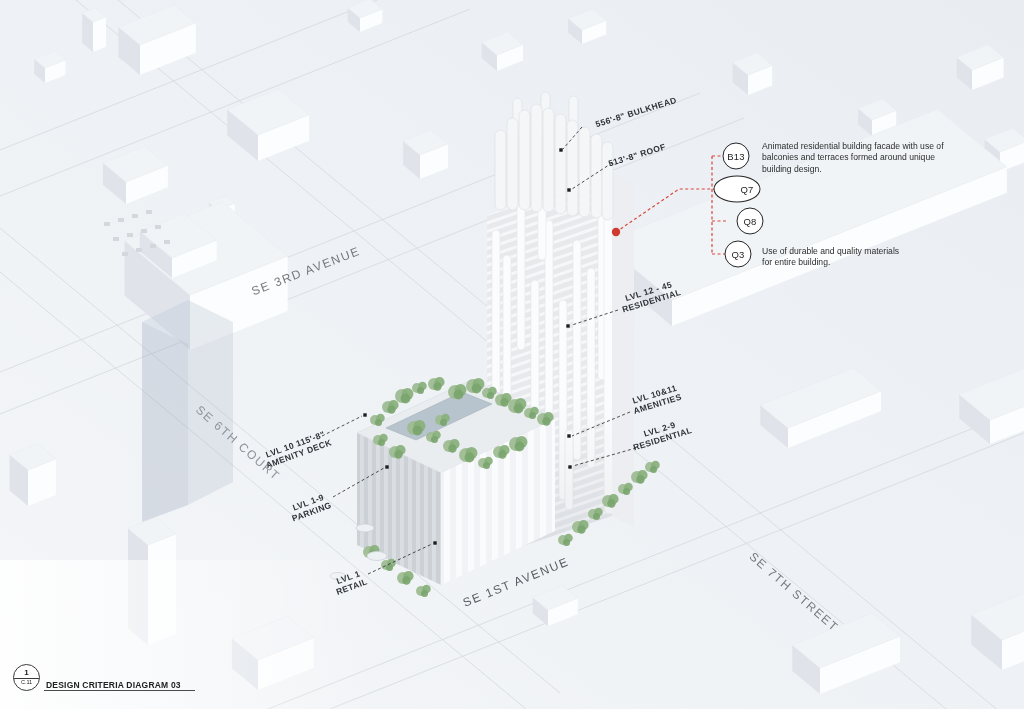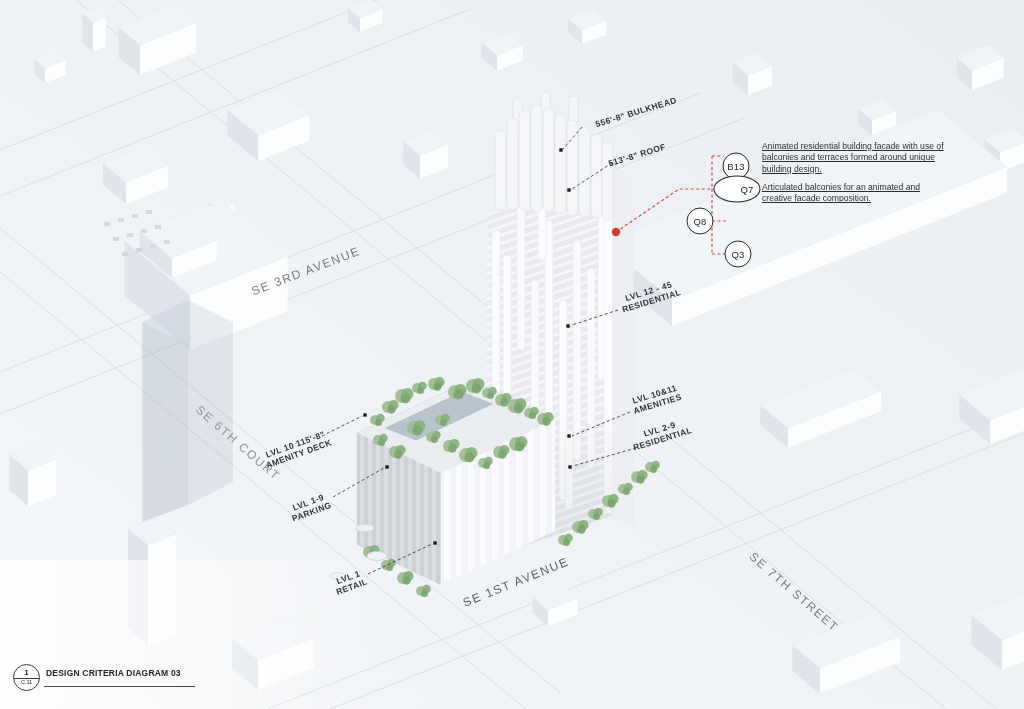--- a/index.html
+++ b/index.html
@@ -9,30 +9,30 @@
   .lbl{position:absolute;transform:translate(-50%,-50%) rotate(var(--r,0deg));
        white-space:nowrap;user-select:none;}
   .street{font-size:12px;letter-spacing:1.6px;font-weight:400;color:#75797d;}
   .level{font-size:8.5px;font-weight:700;letter-spacing:.4px;color:#2e3237;
          text-align:center;line-height:1.18;}
   .level span{display:block;white-space:nowrap;}
   .callout-circle{position:absolute;width:25px;height:25px;border:1.3px solid #262626;
       border-radius:50%;background:#ffffff;transform:translate(-50%,-50%);
       display:flex;align-items:center;justify-content:center;
       font-size:9.5px;font-weight:400;color:#1e1e1e;letter-spacing:.2px;}
-  .callout-text{position:absolute;font-size:8.6px;line-height:1.32;color:#2c2c2c;text-decoration:underline;}
+  .callout-text{position:absolute;font-size:8.6px;line-height:1.32;color:#2c2c2c;}
   .titleblock{position:absolute;left:13px;top:664px;display:flex;align-items:flex-start;}
   .tb-circle{width:27px;height:27px;border:1px solid #3a3a3a;border-radius:50%;
       display:flex;flex-direction:column;align-items:center;justify-content:center;
       background:#fff;box-sizing:border-box;}
   .tb-num{font-size:8px;font-weight:700;color:#222;width:100%;text-align:center;
       border-bottom:1px solid #3a3a3a;line-height:1.25;}
   .tb-ref{font-size:5.5px;color:#222;line-height:1.4;}
-  .tb-title{margin-left:4px;margin-top:4px;font-size:8.5px;font-weight:700;color:#222;
-      letter-spacing:.2px;border-bottom:1px solid #4a4a4a;padding:0 14px 8px 2px;text-align:center;}
+  .tb-title{margin-left:4px;margin-top:16px;font-size:8.5px;font-weight:700;color:#222;
+      letter-spacing:.2px;border-bottom:1px solid #4a4a4a;padding:0 14px 0 2px;text-align:center;}
 </style>
 </head>
 <body>
 
 <div class="page">
 
 <svg id="scene-svg" width="1024" height="709" viewBox="0 0 1024 709">
   <defs>
     <linearGradient id="gGround" x1="0" y1="1" x2="1" y2="0">
       <stop offset="0" stop-color="#f4f6f8"></stop>
@@ -370,34 +370,34 @@
     </div>
 <div class="lbl level" style="left:310px;top:507px;--r:-20deg;">
       <span>LVL 1-9</span>
       <span>PARKING</span>
     </div>
 <div class="lbl level" style="left:350px;top:582px;--r:-20deg;">
       <span>LVL 1</span>
       <span>RETAIL</span>
     </div>
 
-<div class="callout-circle" style="left:736px;top:156px;margin-top:10px;">
+<div class="callout-circle" style="left:736px;top:156px;">
       <span>B13</span>
     </div>
 <div class="callout-text" style="left:762px;top:141px;width:200px;">Animated residential building facade with use of balconies and terraces formed around unique building design.</div>
 <div class="callout-circle" style="left:737px;top:189px;padding-left:20px;">
       <span>Q7</span>
     </div>
-<div class="callout-text" style="left:762px;top:182px;width:180px;">Articulated balconies for an animated and creative facade composition.</div>
-<div class="callout-circle" style="left:700px;top:221px;text-align:right;">
+<div class="callout-circle" style="left:750px;top:221px;text-align:right;">
       <span>Q8</span>
     </div>
 <div class="callout-circle" style="left:738px;top:254px;">
       <span>Q3</span>
     </div>
+<div class="callout-text" style="left:762px;top:246px;width:140px;">Use of durable and quality materials for entire building.</div>
 
 <div class="titleblock">
   <div class="tb-circle">
     <span class="tb-num">1</span>
     <span class="tb-ref">C.11</span>
   </div>
   <div class="tb-title">DESIGN CRITERIA DIAGRAM 03</div>
 </div>
 
 </div>

